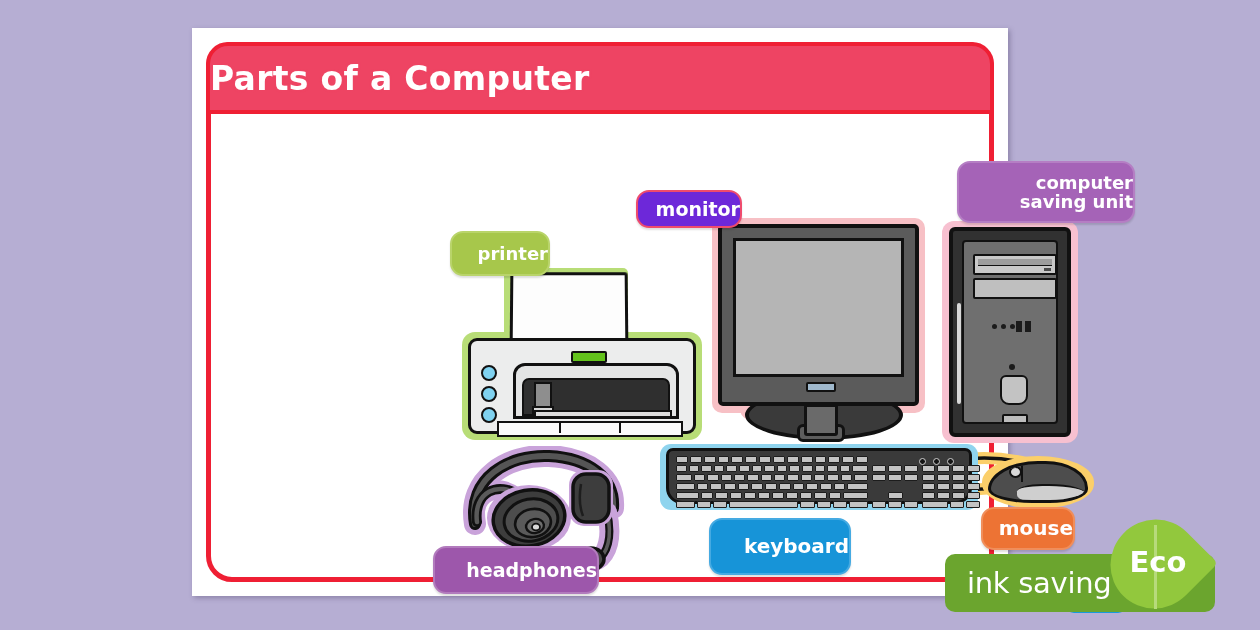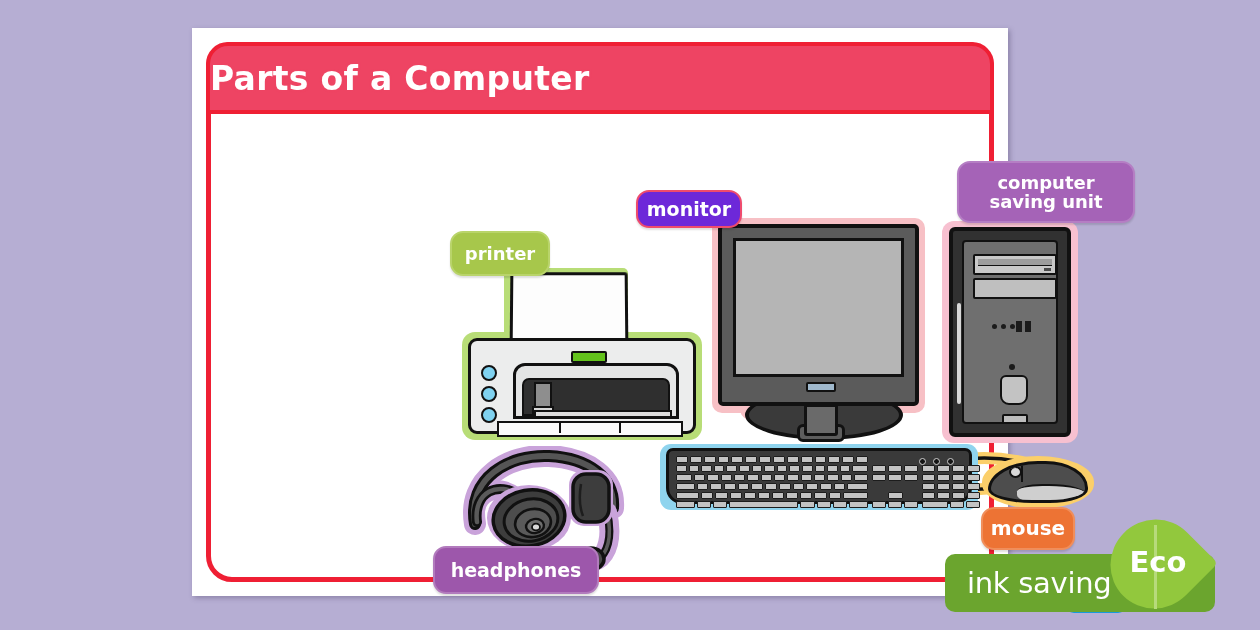--- a/index.html
+++ b/index.html
@@ -38,21 +38,21 @@
       -2px -2px 0 #ee4463, 2px -2px 0 #ee4463,
       -2px  2px 0 #ee4463, 2px  2px 0 #ee4463,
        0px  3px 0 #ee4463;
   }
 
   
   .label{
     position:absolute;
     color:#fff;font-weight:bold;
     font-family:"DejaVu Sans","Liberation Sans",sans-serif;
-    display:flex;flex-direction:column;align-items:center;justify-content:center;
+    display:flex;flex-direction:column;align-items:flex-end;justify-content:center;
     text-align:center;
     border-radius:13px;
     box-sizing:border-box;
     line-height:1.08;
     box-shadow:0 2px 2px rgba(0,0,0,.13);
     z-index:40;
   }
   .label span{display:block;}
 
   #lab-printer{left:258px;top:203px;width:100px;height:45px;background:#a7c74b;border:2px solid #b9d46a;font-size:18px;}
@@ -521,20 +521,23 @@
 
     <div class="label" id="lab-monitor">
       <span>monitor</span>
     </div>
 
     <div class="label" id="lab-system">
       <span>computer</span>
       <span>saving unit</span>
     </div>
 
+    <div class="label" id="lab-keyboard">
+      <span>keyboard</span>
+    </div>
 
     <div class="label" id="lab-mouse">
       <span>mouse</span>
     </div>
 
     <div class="label" id="lab-headphones">
       <span>headphones</span>
     </div>
 
     <div class="twinkl">

